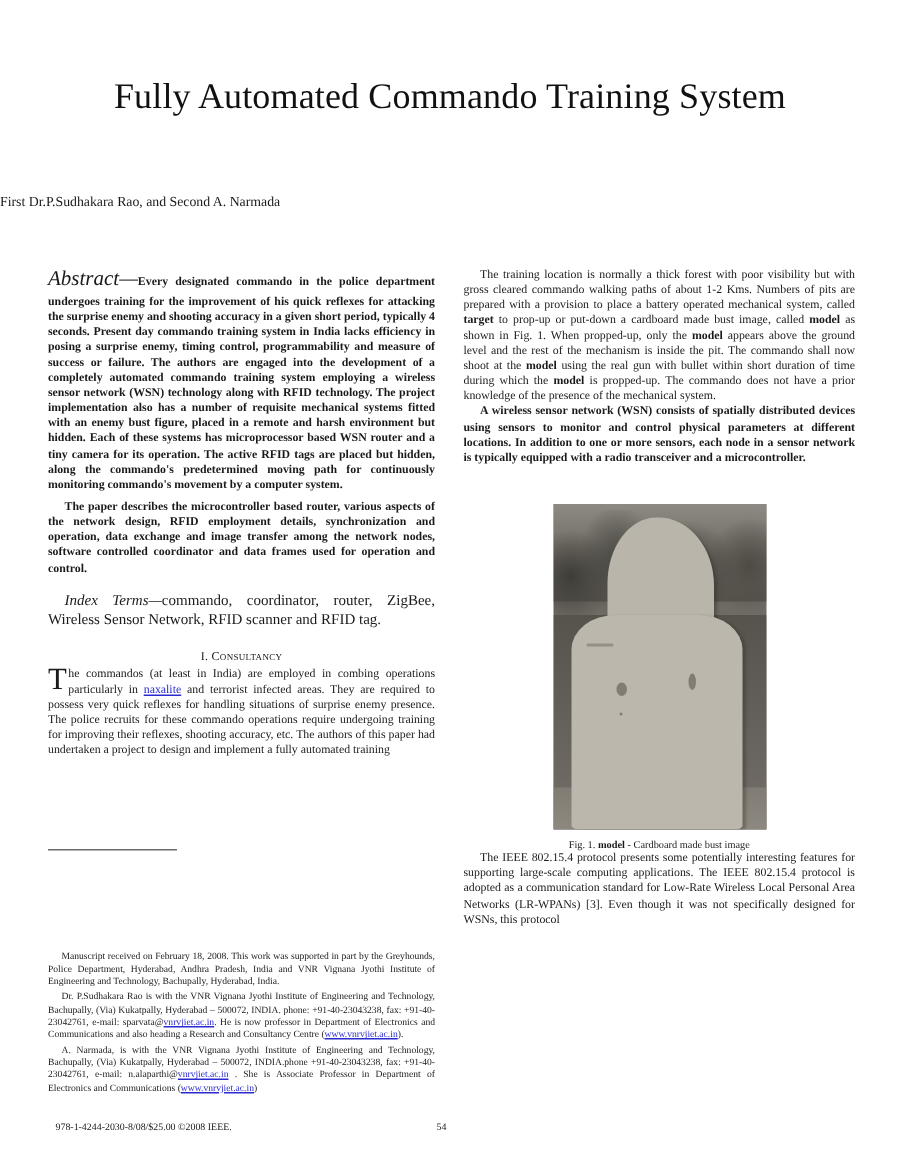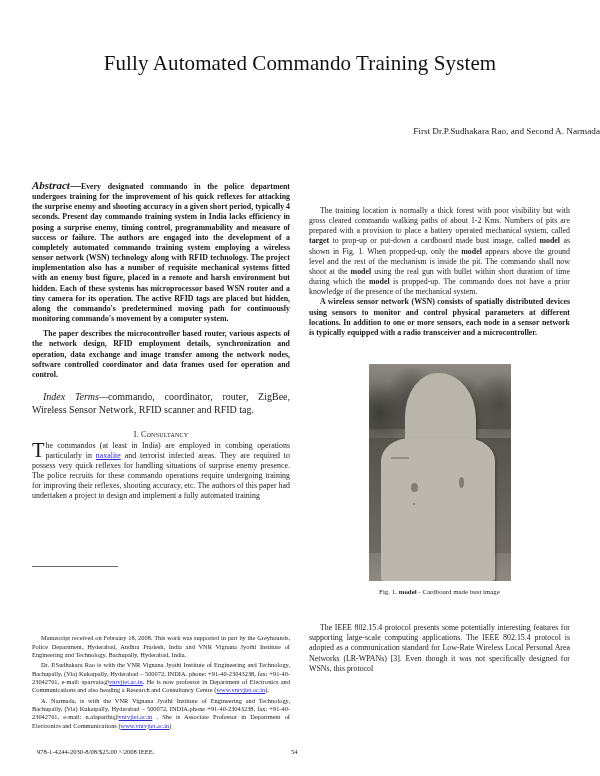--- a/index.html
+++ b/index.html
@@ -17,35 +17,34 @@
   }
   .page {
     position: absolute;
     inset: 0;
     padding: 0;
   }
 
   
   .title {
     text-align: center;
-    font-size: 21px;
+    font-size: 24px;
     font-weight: normal;
     letter-spacing: 0.1px;
     margin: 0;
     padding-top: 52px;
     line-height: 1.1;
     color: #111;
   }
   .authors {
-    text-align: right;
+    text-align: left;
     font-size: 9.2px;
     margin: 0;
     padding-top: 51px;
     color: #1a1a1a;
-    padding-left: 12px;
   }
 
   
   .columns {
     position: absolute;
     top: 178px;
     left: 32px;
     right: 30px;
     bottom: 44px;
     display: flex;
@@ -58,32 +57,32 @@
   .col.right { width: 262px; }
 
   p {
     margin: 0;
     font-size: 7.9px;
     line-height: 1.285;
     text-align: justify;
     text-justify: inter-word;
     color: #1a1a1a;
   }
-  p.ind { text-indent: 11px; margin-top: 28px; }
+  p.ind { text-indent: 11px; }
 
   .abstract {
     font-weight: bold;
     font-size: 7.9px;
     line-height: 1.285;
     text-align: justify;
   }
   .abstract .lead {
-    font-weight: bold;
+    font-weight: normal;
     font-style: italic;
-    font-size: 11px;
+    font-size: 14px;
   }
   .abstract + .abstract { margin-top: 5px; text-indent: 11px; }
 
   .indexterms {
     margin-top: 11px;
     font-size: 10px;
     line-height: 1.285;
     text-align: justify;
     text-indent: 11px;
   }

